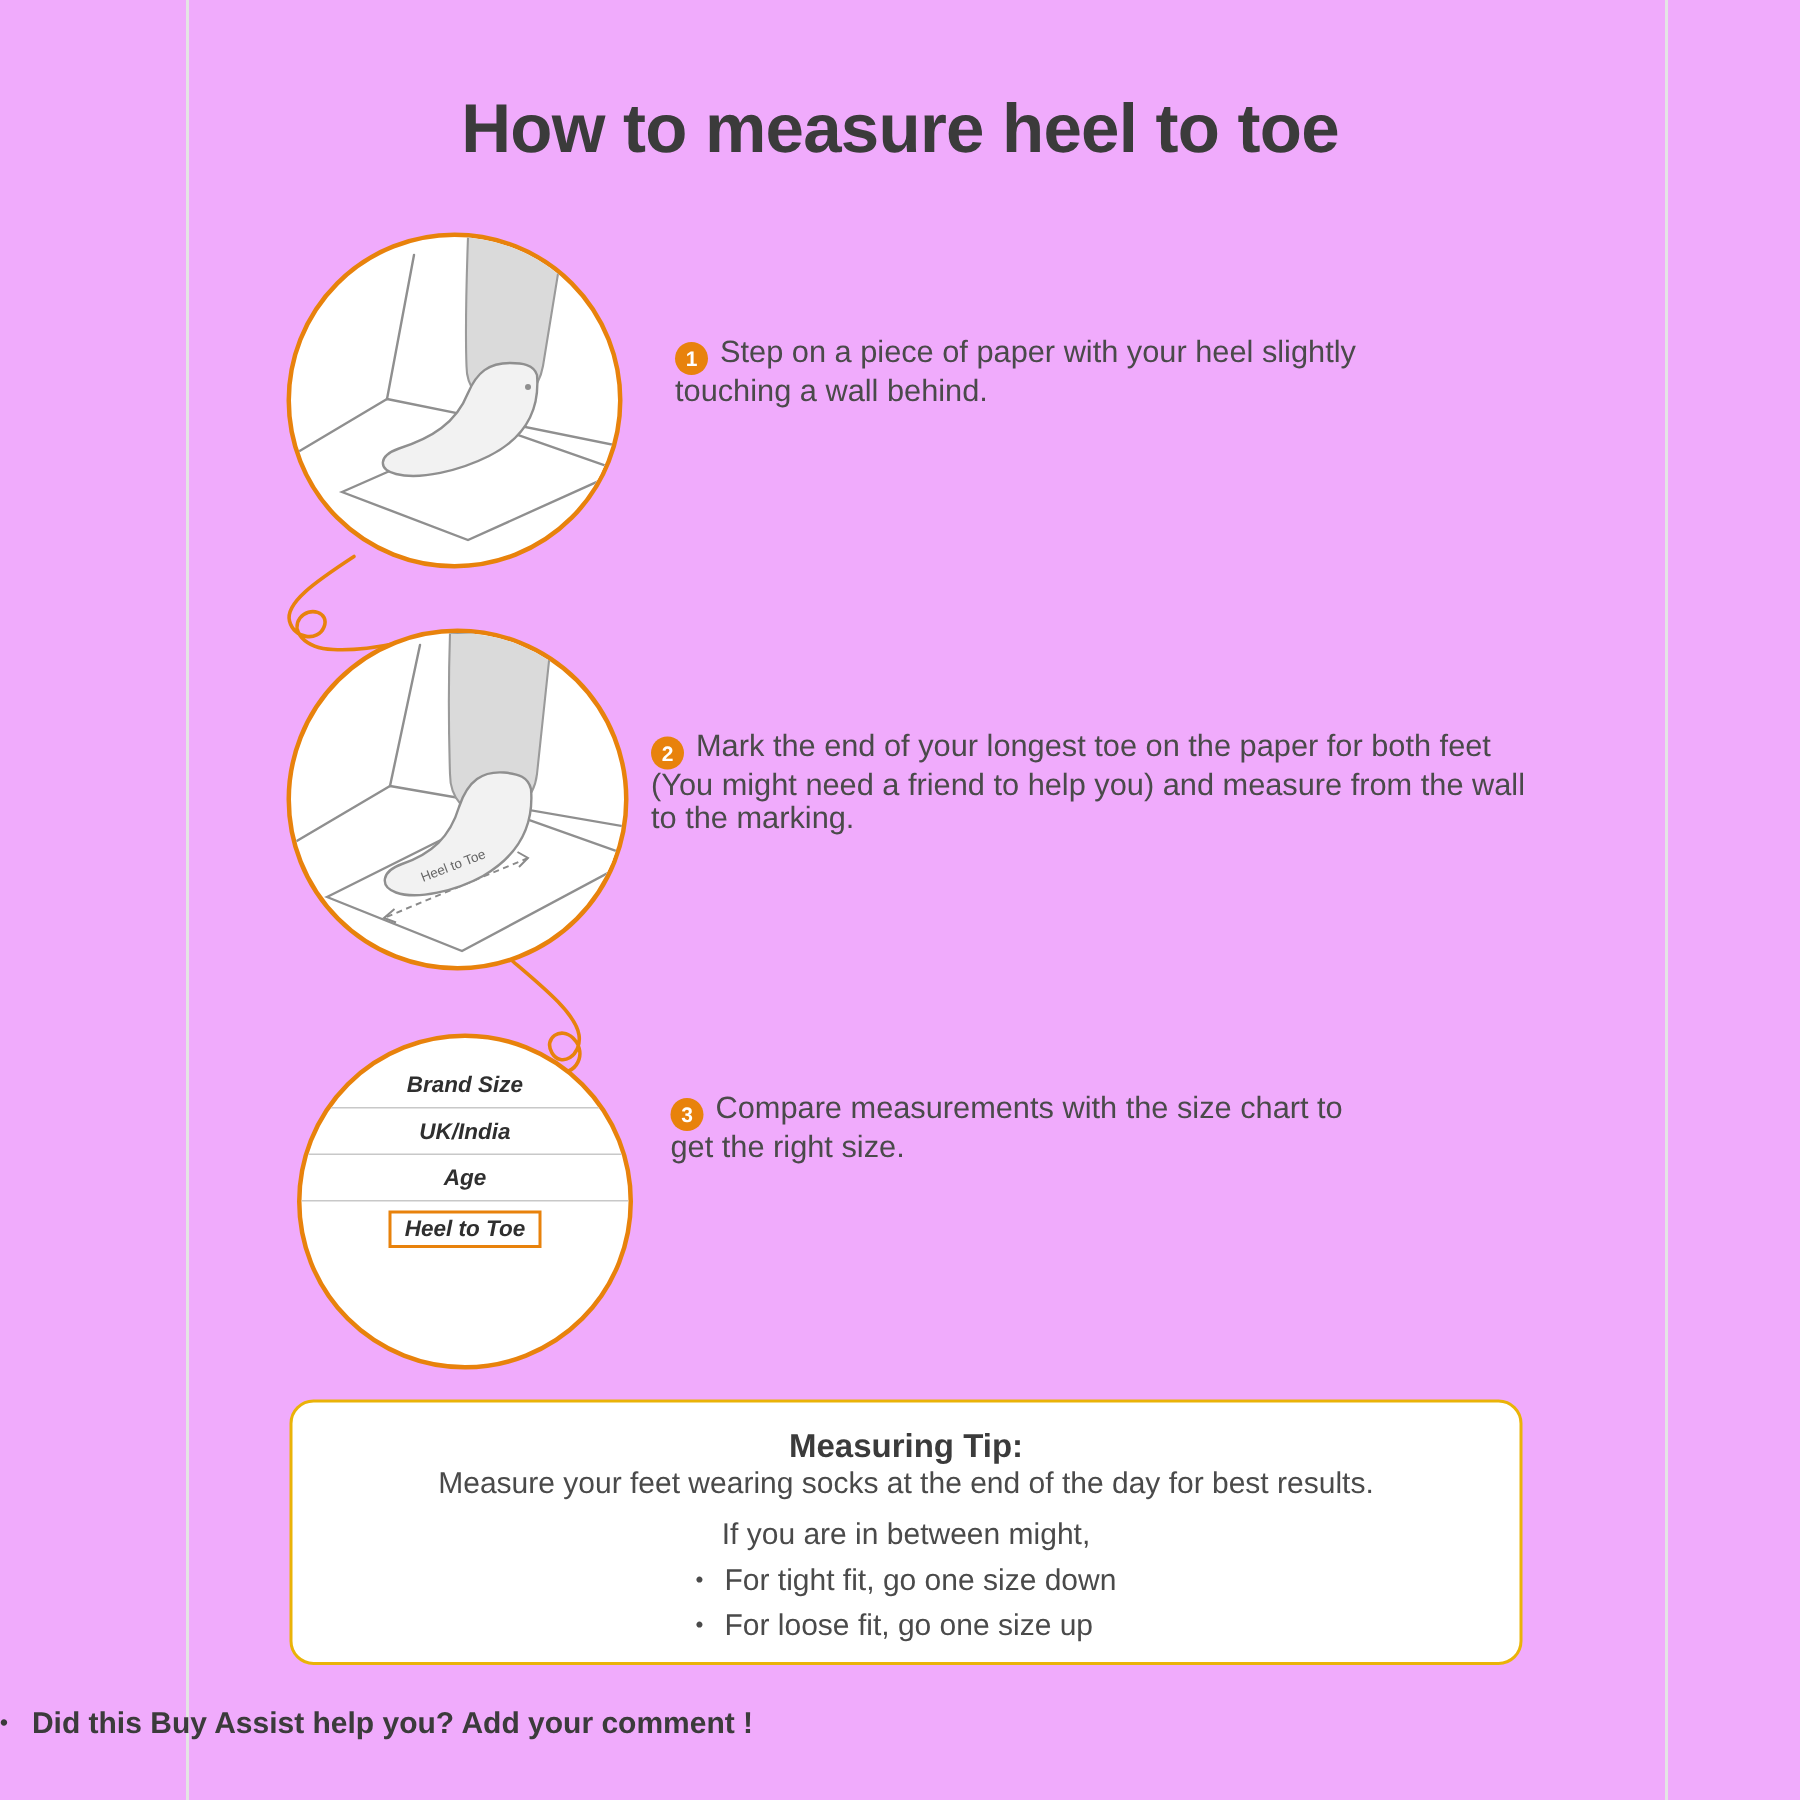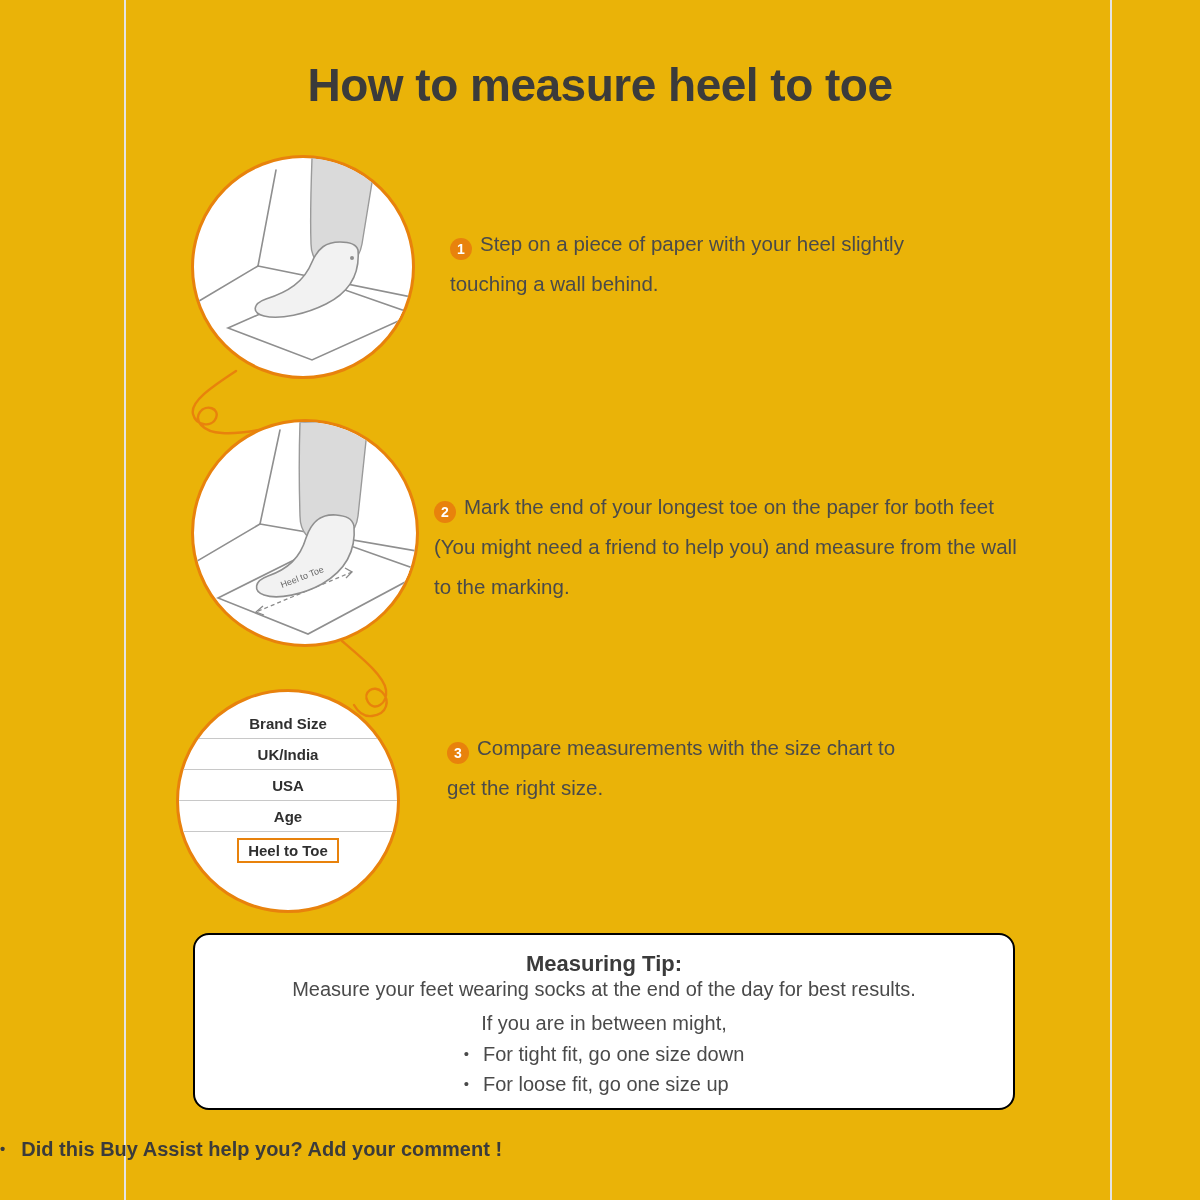--- a/index.html
+++ b/index.html
@@ -1,45 +1,45 @@
 <!DOCTYPE html>
 <html style="--accent: #e8820c; --text: #4a4a4a;"><head>
 <meta charset="utf-8">
 <style>
   * { margin:0; padding:0; box-sizing:border-box; }
   html,body { background:#ffffff; }
   :root { --accent:#e8820c; --text:#4a4a4a; }
   .page {
-    position:relative; width:1200px; height:1200px; background:#eab308;
+    position:relative; width:1200px; height:1200px; background:#f0abfc;
     font-family:"Liberation Sans", sans-serif; color:var(--text);
     overflow:hidden; margin:0 auto;
   }
   .edge-line { position:absolute; top:0; width:2px; height:1200px; background:#e4e4e4; }
   .edge-line.left { left:124px; }
   .edge-line.right { left:1110px; }
 
   .page-title {
     position:absolute; top:58px; left:0; width:100%;
     text-align:center; font-size:46px; font-weight:bold; color:#3b3b3b;
     letter-spacing:-0.5px;
   }
 
   .illus-circle {
     position:absolute; border:3px solid var(--accent); border-radius:50%;
     background:#fff; overflow:hidden;
   }
   .circle1 { left:191px; top:155px; width:224px; height:224px; }
   .circle2 { left:191px; top:419px; width:228px; height:228px; }
-  .circle3 { left:176px; top:689px; width:224px; height:224px; }
+  .circle3 { left:198px; top:689px; width:224px; height:224px;font-style:italic; }
 
   .connector-overlay { position:absolute; left:0; top:0; width:1200px; height:1200px;
     pointer-events:none; color:var(--accent); }
 
   .step {
-    position:absolute; font-size:20.5px; line-height:40px; color:#4a4a4a;
+    position:absolute; font-size:20.5px; line-height:22px; color:#4a4a4a;
   }
   .step1 { left:450px; top:224px; width:495px; }
   .step2 { left:434px; top:487px; width:600px; }
   .step3 { left:447px; top:728px; width:455px; }
   .badge {
     display:inline-flex; align-items:center; justify-content:center;
     width:22px; height:22px; border-radius:50%; background:var(--accent);
     color:#fff; font-size:14px; font-weight:bold; margin-right:8px;
     vertical-align:-3px;
   }
@@ -51,21 +51,21 @@
   }
   .chart-row.sep { border-bottom:1px solid #c8c8c8; }
   .chart-row.highlight { height:36px; }
   .heel-box {
     border:2px solid var(--accent); padding:2px 9px; background:#fff;
     font-size:15px; font-weight:bold; color:#2f2f2f;
   }
 
   .tipbox {
     position:absolute; left:193px; top:933px; width:822px; height:177px;
-    border:2px solid #000000; border-radius:16px; background:#fff;
+    border:2px solid #eab308; border-radius:16px; background:#fff;
     text-align:center;
   }
   .tip-title { margin-top:16px; font-size:22px; font-weight:bold; color:#3b3b3b; }
   .tip-line1 { margin-top:1px; font-size:20px; }
   .tip-line2 { margin-top:11px; font-size:20px; }
   .tip-list { display:inline-block; text-align:left; margin-top:4px; list-style:none; }
   .tip-list li { font-size:20px; line-height:29px; }
   .tip-list li::before { content:"•"; font-size:15px; margin-right:14px; vertical-align:2px; }
 
   .footer-note {
@@ -121,21 +121,20 @@
       <path d="M106 0 L174 0 L164 94 C162 112 148 122 132 122 C116 122 106 110 106 94 C105 62 105 30 106 0 Z" fill="#dadada" stroke="#9a9a9a" stroke-width="1.4"></path>
       <path d="M160 104 C162 128 152 148 128 162 C110 172 84 178 70 173 C59 169 60 159 74 154 C94 147 106 136 112 116 C118 98 128 92 142 93 C152 94 158 96 160 104 Z" fill="#f2f2f2" stroke="#8f8f8f" stroke-width="1.6"></path>
       <text x="88" y="166" font-size="9" fill="#666" transform="rotate(-21 88 166)">Heel to Toe</text>
     </svg>
   </div>
 
   <div class="illus-circle circle3">
     <div class="chart-rows">
       <div class="chart-row sep">Brand Size</div>
       <div class="chart-row sep">UK/India</div>
-      <div class="chart-row sep">USA</div>
       <div class="chart-row sep">Age</div>
       <div class="chart-row highlight">
         <span class="heel-box">Heel to Toe</span>
       </div>
     </div>
   </div>
 
   <div class="step step1">
     <span class="badge">1</span><span>Step on a piece of paper with your heel slightly touching a wall behind.</span>
   </div>

